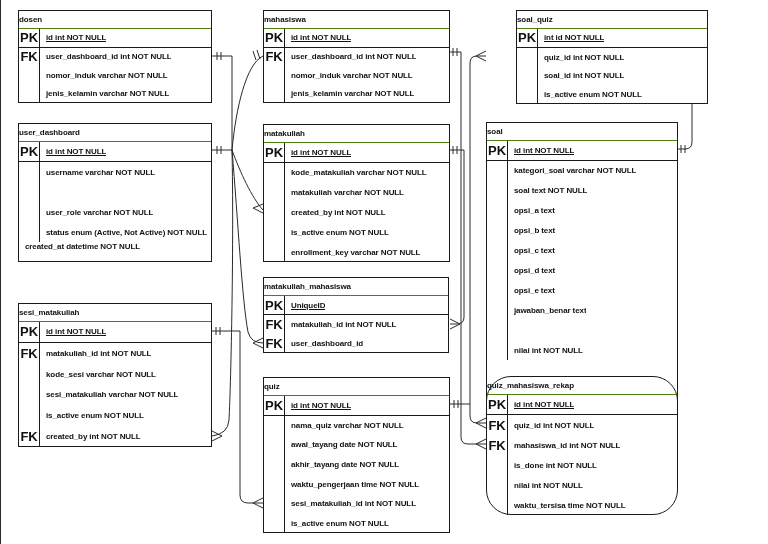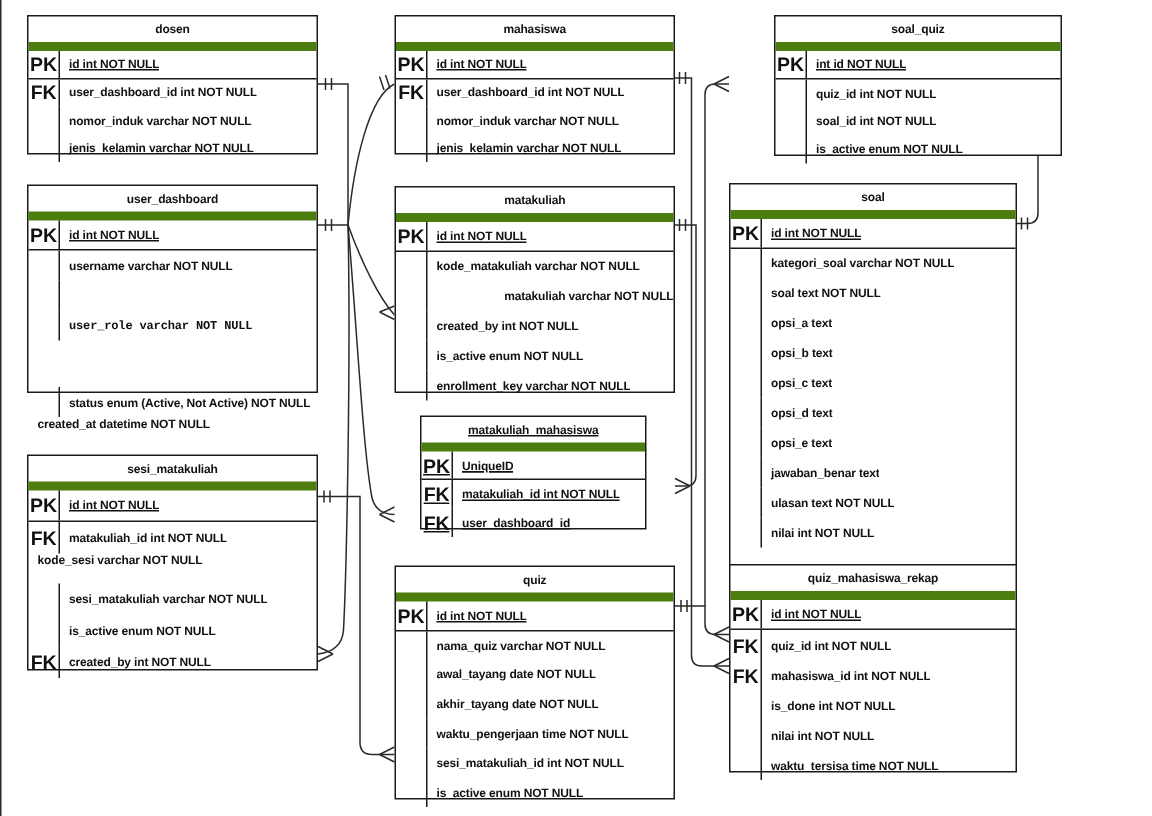--- a/index.html
+++ b/index.html
@@ -3,21 +3,21 @@
 <meta charset="utf-8">
 <style>
   html,body{margin:0;padding:0;background:#fff;}
   #stage{position:relative;width:768px;height:544px;background:#ffffff;overflow:hidden;
          font-family:"Liberation Sans",sans-serif;}
   #page-edge{position:absolute;left:0;top:0;width:1px;height:544px;background:#2a2a2a;}
   #connectors{position:absolute;left:0;top:0;width:768px;height:544px;}
   #tables{position:absolute;left:0;top:0;width:768px;height:544px;}
   .tbl{position:absolute;border:1px solid #1a1a1a;background:#fff;box-sizing:border-box;
        font-size:8px;font-weight:bold;color:#111;letter-spacing:-0.1px;}
-  .hdr{height:17px;line-height:17px;border-bottom:6px solid #4d7c0f;text-align:center;
+  .hdr{height:17px;line-height:17px;border-bottom:1px solid #4d7c0f;text-align:left;
        overflow:hidden;white-space:nowrap;}
   .row{display:flex;align-items:stretch;box-sizing:border-box;}
   .row.pk{border-bottom:1px solid #1a1a1a;}
   .key{width:20px;flex:none;border-right:1px solid #1a1a1a;display:flex;
        align-items:center;justify-content:center;font-size:13px;}
   .val{display:flex;align-items:center;padding-left:6px;white-space:nowrap;overflow:hidden;}
   .und{text-decoration:underline;}
 </style>
 </head>
 <body>
@@ -114,44 +114,44 @@
           <div class="key">PK</div>
           <div class="val und">id int NOT NULL</div>
         </div>
         <div class="row" style="height: 20px;">
           <div class="key"></div>
           <div class="val">username varchar NOT NULL</div>
         </div>
         <div class="row" style="height: 20px;">
           <div class="key"></div>
         </div>
-        <div class="row" style="height: 20px; font-family: Liberation Mono, monospace;">
+        <div class="row" style="height: 20px;">
           <div class="key"></div>
           <div class="val">user_role varchar NOT NULL</div>
         </div>
-        <div class="row" style="height: 20px; margin-top: 31px;">
+        <div class="row" style="height: 20px;">
           <div class="key"></div>
           <div class="val">status enum (Active, Not Active) NOT NULL</div>
         </div>
         <div class="row" style="height: 20px; flex-direction: column;">
           <div class="key"></div>
           <div class="val">created_at datetime NOT NULL</div>
         </div>
       </div>
       <div class="tbl" style="left: 18px; top: 303px; width: 194px; height: 144px;">
         <div class="hdr">sesi_matakuliah</div>
         <div class="row pk" style="height: 20.8333px;">
           <div class="key">PK</div>
           <div class="val und">id int NOT NULL</div>
         </div>
         <div class="row" style="height: 20.8333px;">
           <div class="key">FK</div>
           <div class="val">matakuliah_id int NOT NULL</div>
         </div>
-        <div class="row" style="height: 20.8333px; flex-direction: column;">
+        <div class="row" style="height: 20.8333px;">
           <div class="key"></div>
           <div class="val">kode_sesi varchar NOT NULL</div>
         </div>
         <div class="row" style="height: 20.8333px;">
           <div class="key"></div>
           <div class="val">sesi_matakuliah varchar NOT NULL</div>
         </div>
         <div class="row" style="height: 20.8333px;">
           <div class="key"></div>
           <div class="val">is_active enum NOT NULL</div>
@@ -183,38 +183,38 @@
       <div class="tbl" style="left: 263px; top: 124px; width: 187px; height: 138px;">
         <div class="hdr">matakuliah</div>
         <div class="row pk" style="height: 19.8333px;">
           <div class="key">PK</div>
           <div class="val und">id int NOT NULL</div>
         </div>
         <div class="row" style="height: 19.8333px;">
           <div class="key"></div>
           <div class="val">kode_matakuliah varchar NOT NULL</div>
         </div>
-        <div class="row" style="height: 19.8333px; justify-content: space-between;">
+        <div class="row" style="height: 19.8333px;">
           <div class="key"></div>
           <div class="val">matakuliah varchar NOT NULL</div>
         </div>
         <div class="row" style="height: 19.8333px;">
           <div class="key"></div>
           <div class="val">created_by int NOT NULL</div>
         </div>
         <div class="row" style="height: 19.8333px;">
           <div class="key"></div>
           <div class="val">is_active enum NOT NULL</div>
         </div>
         <div class="row" style="height: 19.8333px;">
           <div class="key"></div>
           <div class="val">enrollment_key varchar NOT NULL</div>
         </div>
       </div>
-      <div class="tbl" style="left: 280px; top: 277px; width: 151px; height: 76px; text-decoration: underline;">
+      <div class="tbl" style="left: 263px; top: 277px; width: 186px; height: 76px;">
         <div class="hdr">matakuliah_mahasiswa</div>
         <div class="row pk" style="height: 19px;">
           <div class="key">PK</div>
           <div class="val und">UniqueID</div>
         </div>
         <div class="row" style="height: 19px;">
           <div class="key">FK</div>
           <div class="val">matakuliah_id int NOT NULL</div>
         </div>
         <div class="row" style="height: 19px;">
@@ -305,28 +305,27 @@
         <div class="row" style="height: 19.9091px;">
           <div class="key"></div>
           <div class="val">opsi_e text</div>
         </div>
         <div class="row" style="height: 19.9091px; text-align: right;">
           <div class="key"></div>
           <div class="val">jawaban_benar text</div>
         </div>
         <div class="row" style="height: 19.9091px;">
           <div class="key"></div>
-          <div class="val">ulasan text NOT NULL</div>
         </div>
         <div class="row" style="height: 19.9091px;">
           <div class="key"></div>
           <div class="val">nilai int NOT NULL</div>
         </div>
       </div>
-      <div class="tbl" style="left: 486px; top: 376px; width: 192px; height: 139px;">
+      <div class="tbl" style="left: 486px; top: 376px; width: 192px; height: 139px; border-radius: 25px;">
         <div class="hdr">quiz_mahasiswa_rekap</div>
         <div class="row pk" style="height: 20px;">
           <div class="key">PK</div>
           <div class="val und">id int NOT NULL</div>
         </div>
         <div class="row" style="height: 20px;">
           <div class="key">FK</div>
           <div class="val">quiz_id int NOT NULL</div>
         </div>
         <div class="row" style="height: 20px;">

